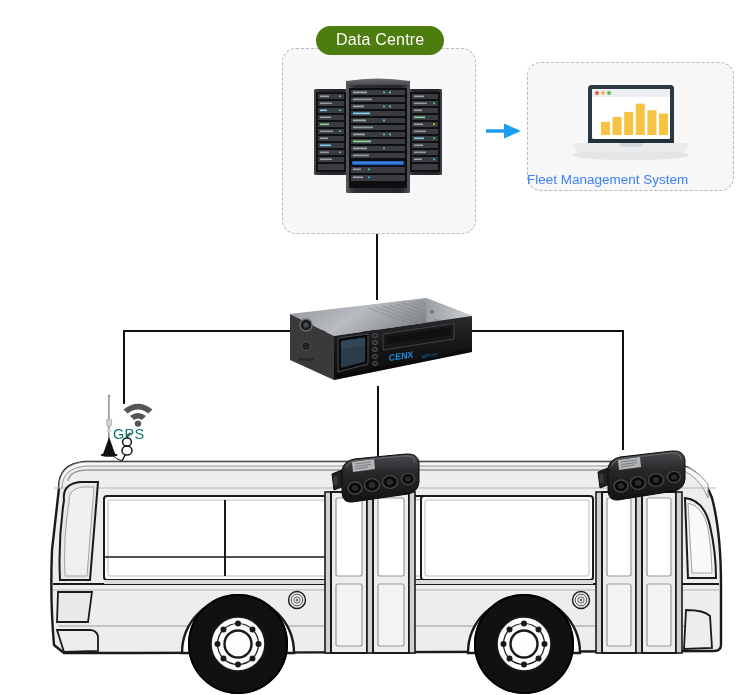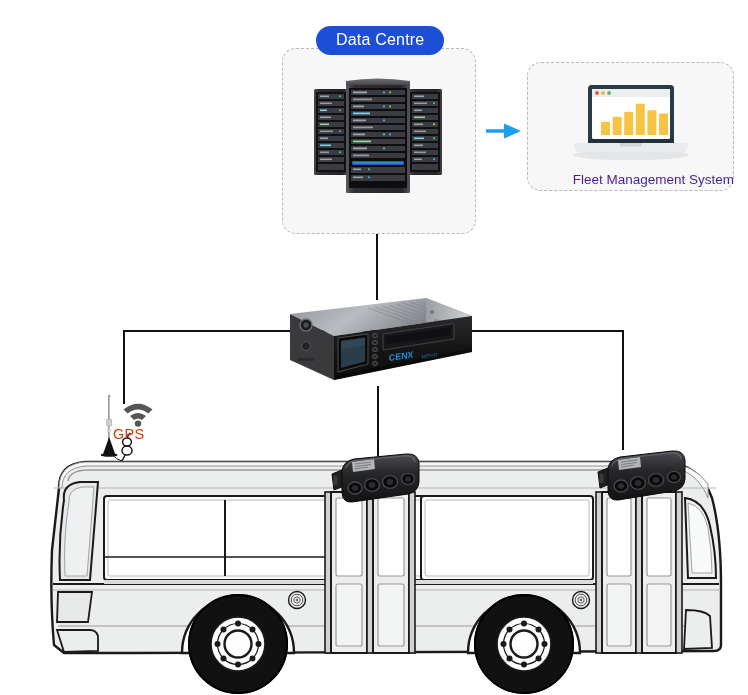--- a/index.html
+++ b/index.html
@@ -17,29 +17,29 @@
     border:1px dashed #b9b9b9;
     border-radius:14px;
     box-sizing:border-box;
   }
   #panel-datacentre{left:282px;top:48px;width:194px;height:186px;}
   #panel-fms{left:527px;top:62px;width:207px;height:129px;}
 
   
   #badge-data-centre{
     position:absolute;left:316px;top:26px;
-    background:#1d4ed8;color:#ffffff;
+    background:#4d7c0f;color:#ffffff;
     font-size:16px;letter-spacing:.2px;
     padding:6px 20px 7px 20px;border-radius:17px;
     z-index:6;white-space:nowrap;line-height:1;
   }
 
   .caption{
-    position:absolute;text-align:right;
-    font-size:14.5px;color:#4c1d95;white-space:nowrap;
+    position:absolute;text-align:left;
+    font-size:14.5px;color:#3b82f6;white-space:nowrap;
   }
   #caption-server{left:282px;top:199px;width:194px;}
   #caption-fms{left:527px;top:172px;width:207px;font-size:13.5px;}
 
   
   #arrow-flow{position:absolute;left:484px;top:120px;width:40px;height:22px;}
 
   
   #server-graphic{position:absolute;left:312px;top:73px;width:132px;height:120px;}
 
@@ -54,21 +54,21 @@
   #wire-right-v{left:622px;top:330px;width:1.6px;height:120px;}
   #wire-cam-front{left:377px;top:386px;width:1.6px;height:70px;}
 
   
   #dvr-graphic{position:absolute;left:276px;top:290px;width:202px;height:96px;}
 
   
   #gps-group{position:absolute;left:99px;top:393px;width:72px;height:80px;}
   #gps-label{
     position:absolute;left:113px;top:426px;
-    font-size:14.5px;color:#c2410c;letter-spacing:.3px;
+    font-size:14.5px;color:#0f766e;letter-spacing:.3px;
   }
 
   
   #bus-graphic{position:absolute;left:40px;top:440px;width:690px;height:255px;}
 
   
   .camera{position:absolute;}
   #camera-front{left:330px;top:452px;width:92px;height:54px;}
   #camera-rear{left:596px;top:448px;width:92px;height:56px;}
 </style>

